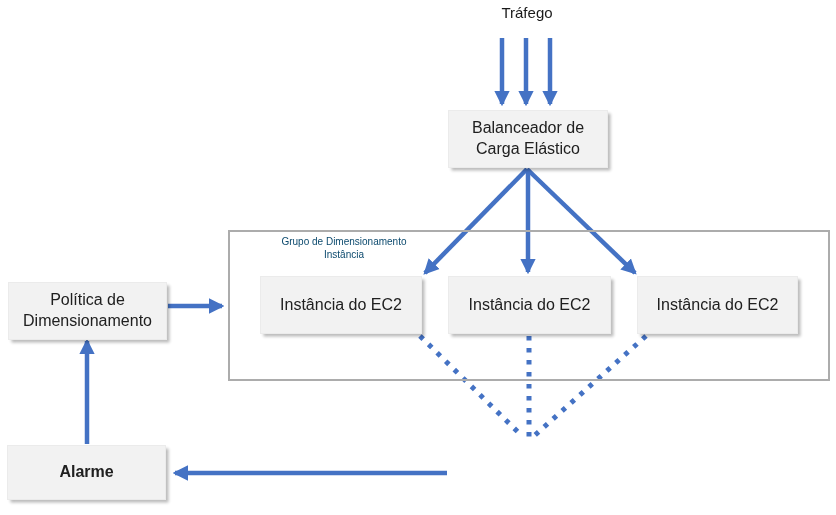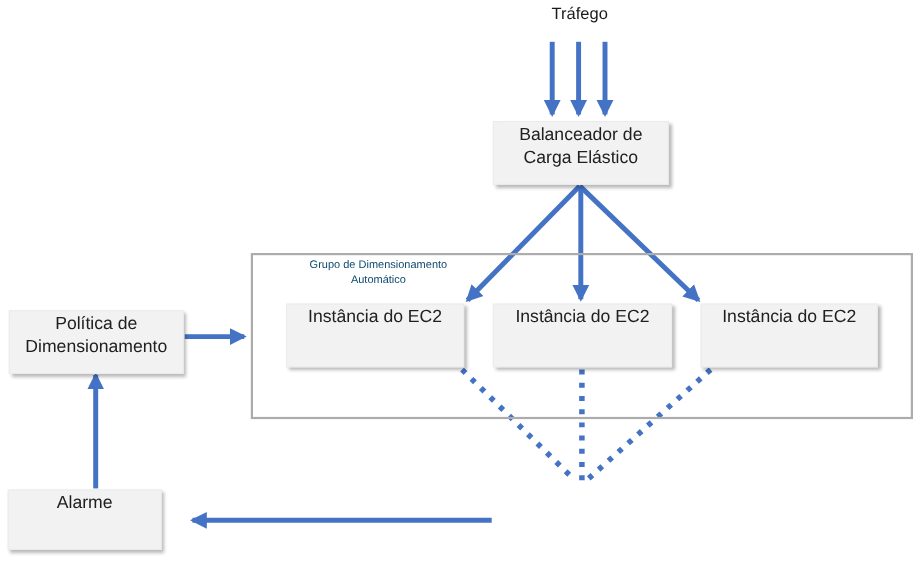--- a/index.html
+++ b/index.html
@@ -27,32 +27,32 @@
   .diagram-title{
     position:absolute;left:432px;top:4px;width:190px;
     text-align:center;
     font-size:15px;line-height:1.25;color:#1a1a1a;
   }
   .node{
     position:absolute;
     background:var(--box-fill);
     border:1px solid #ebebeb;
     box-shadow:2.5px 2.5px 3px rgba(0,0,0,0.28);
-    display:flex;align-items:flex-start;justify-content:center;
+    display:flex;align-items:center;justify-content:center;
     text-align:center;
     font-size:16px;line-height:1.3;color:var(--box-text);
     box-sizing:border-box;
-    padding:2px 6px;
+    padding:16px 6px;
   }
   .node-elb{left:448px;top:110px;width:160px;height:58px;}
   .node-ec2-1{left:260px;top:276px;width:162px;height:58px;}
   .node-ec2-2{left:448px;top:276px;width:163px;height:58px;}
   .node-ec2-3{left:637px;top:276px;width:161px;height:58px;}
   .node-policy{left:8px;top:282px;width:159px;height:58px;}
-  .node-alarm{left:7px;top:445px;width:140px;height:55px;}
+  .node-alarm{left:7px;top:445px;width:159px;height:55px;font-weight:bold;}
   .node-cloudwatch{left:448px;top:443px;width:160px;height:59px;}
   .group-box{
     position:absolute;left:228px;top:230px;width:602px;height:151px;
     border:2px solid var(--group-border);
     box-sizing:border-box;
     background:transparent;
   }
   .group-label{
     position:absolute;left:12px;top:4px;width:204px;
     text-align:center;
@@ -86,21 +86,21 @@
 
   <div class="diagram-title">Tráfego</div>
 
   <div class="node node-elb">
     <span>Balanceador de Carga Elástico</span>
   </div>
 
   <div class="group-box">
     <div class="group-label">
       <div>Grupo de Dimensionamento</div>
-      <div>Automático</div>
+      <div>Instância</div>
     </div>
   </div>
 
   <div class="node node-ec2-1">
     <span>Instância do EC2</span>
   </div>
   <div class="node node-ec2-2">
     <span>Instância do EC2</span>
   </div>
   <div class="node node-ec2-3">

